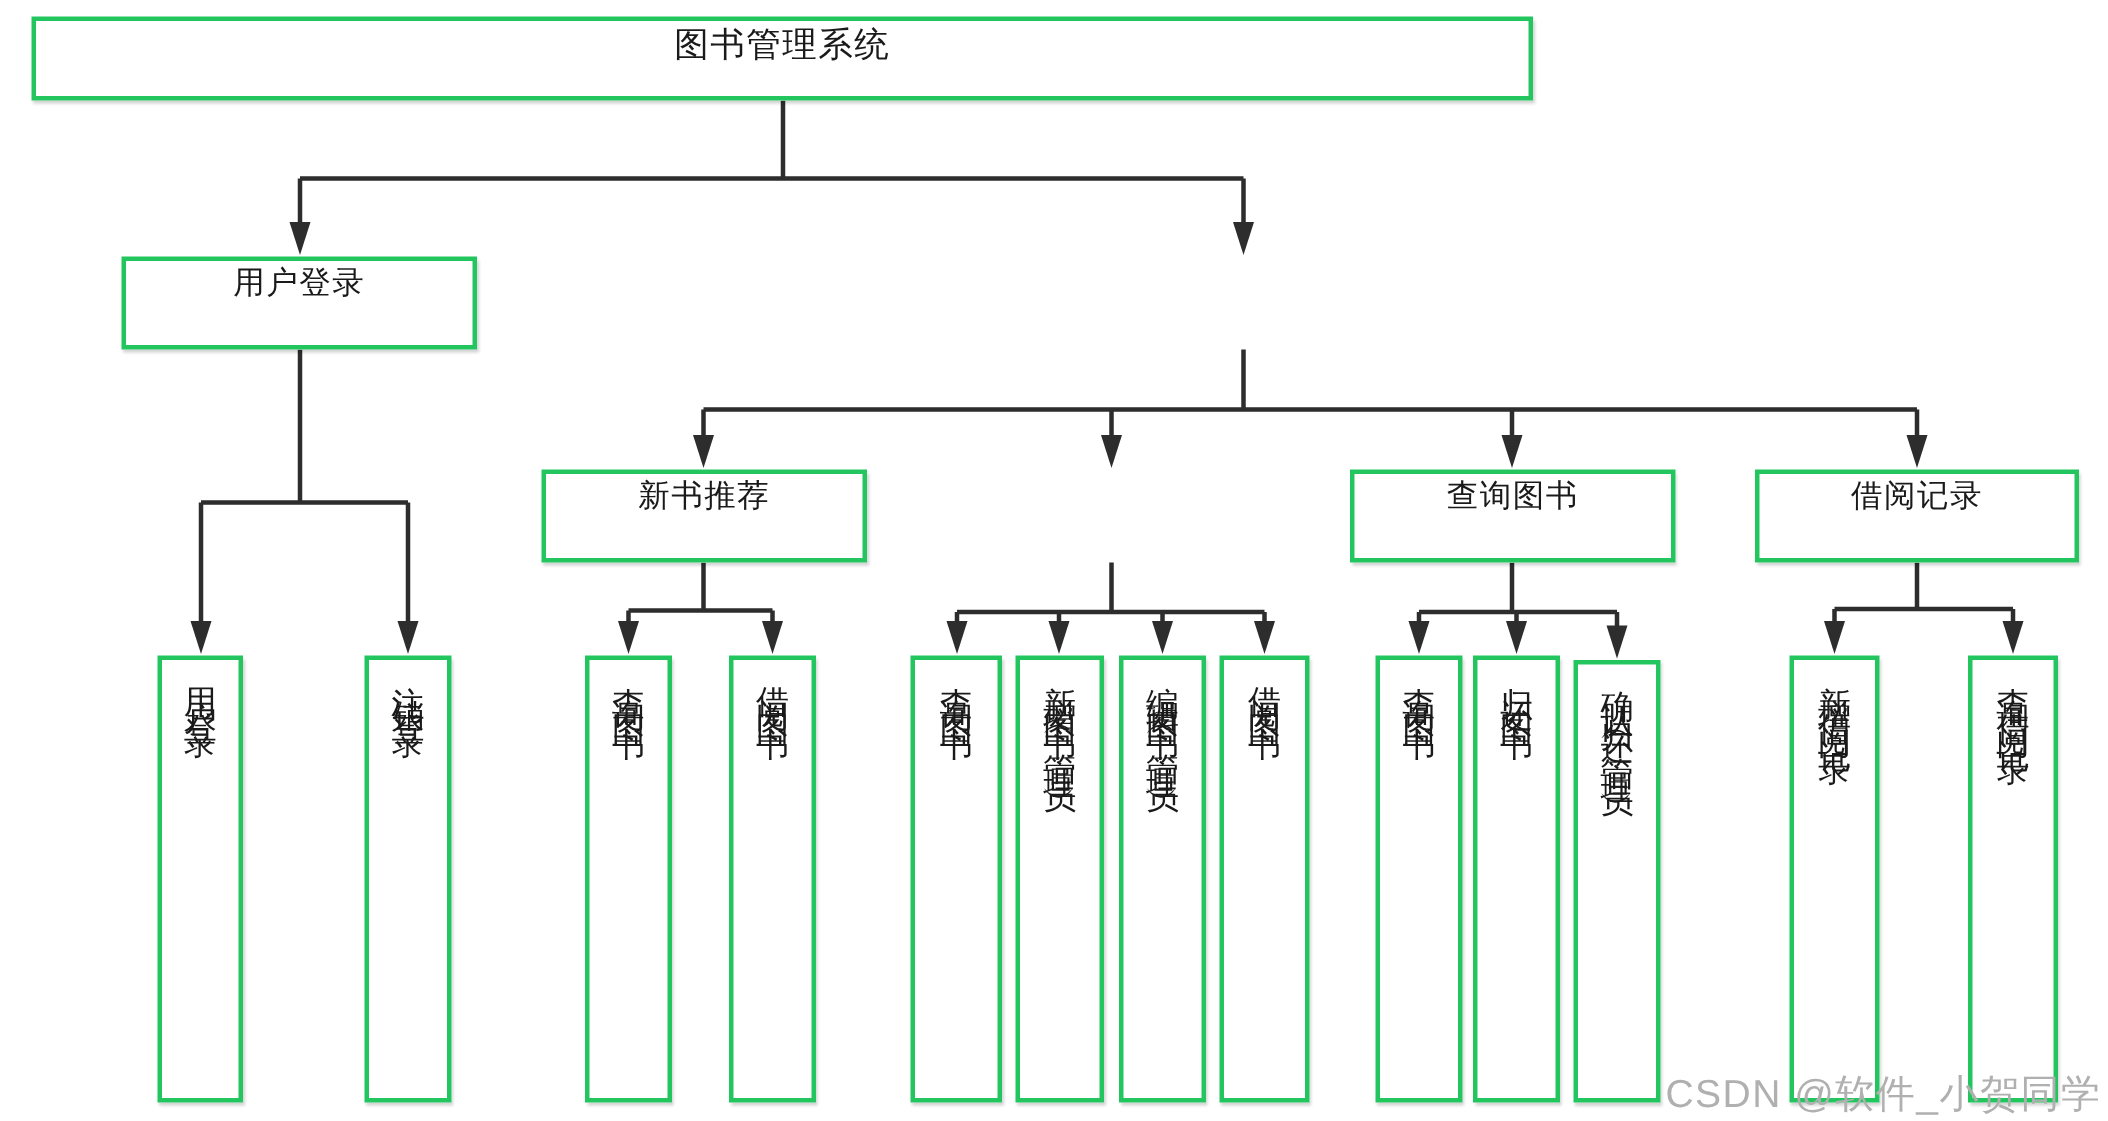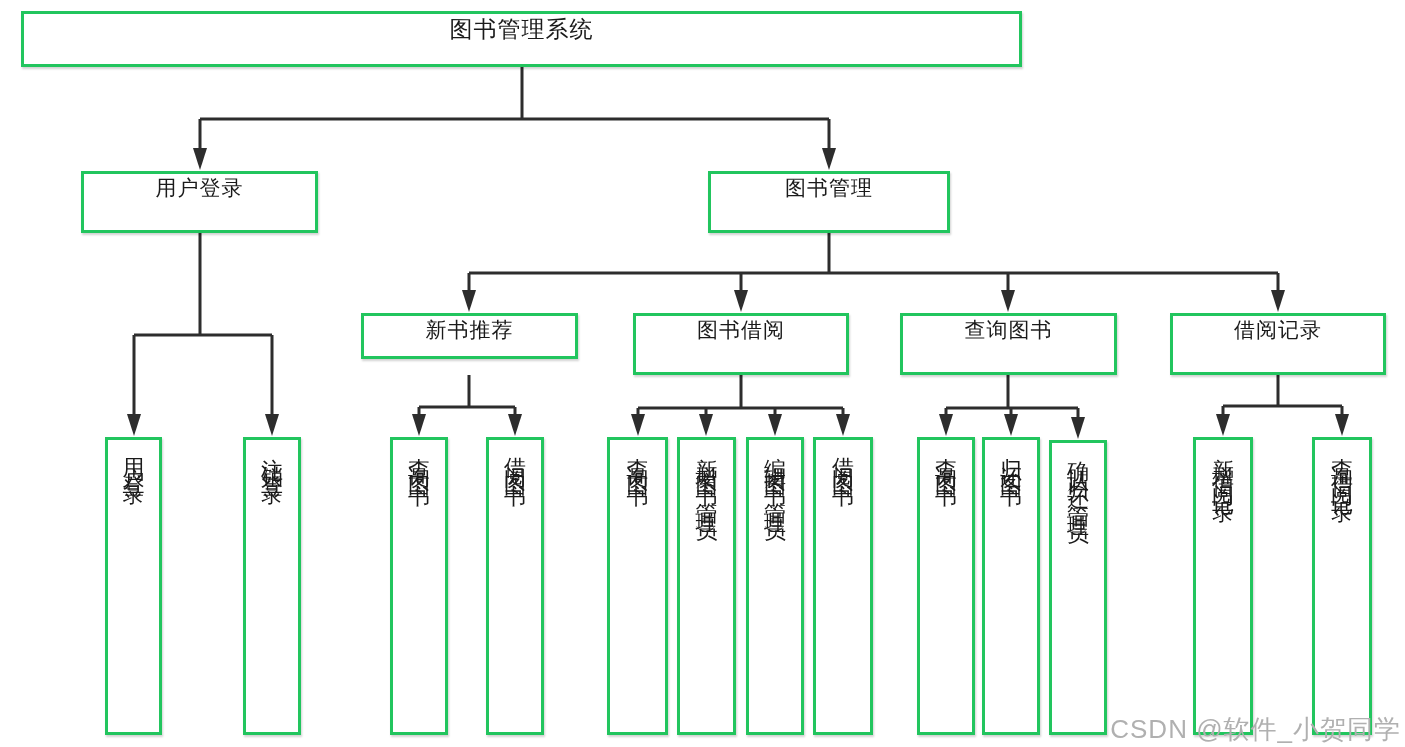--- a/index.html
+++ b/index.html
@@ -101,29 +101,23 @@
     </g>
   </svg>
 
   <div class="box h root" style="left:21px;top:11px;width:1001px;height:56px">
     <span>图书管理系统</span>
   </div>
 
   <div class="box h" style="left:81px;top:171px;width:237px;height:62px">
     <span>用户登录</span>
   </div>
-  <div class="box h" style="left:708px;top:171px;width:242px;height:62px">
-    <span>图书管理</span>
-  </div>
 
-  <div class="box h" style="left:361px;top:313px;width:217px;height:46px">
+  <div class="box h" style="left:361px;top:313px;width:217px;height:62px">
     <span>新书推荐</span>
-  </div>
-  <div class="box h" style="left:633px;top:313px;width:216px;height:62px">
-    <span>图书借阅</span>
   </div>
   <div class="box h" style="left:900px;top:313px;width:217px;height:62px">
     <span>查询图书</span>
   </div>
   <div class="box h" style="left:1170px;top:313px;width:216px;height:62px">
     <span>借阅记录</span>
   </div>
 
   <div class="box v" style="left:105px;top:437px;width:57px;height:298px">
     <span>用户登录</span>

